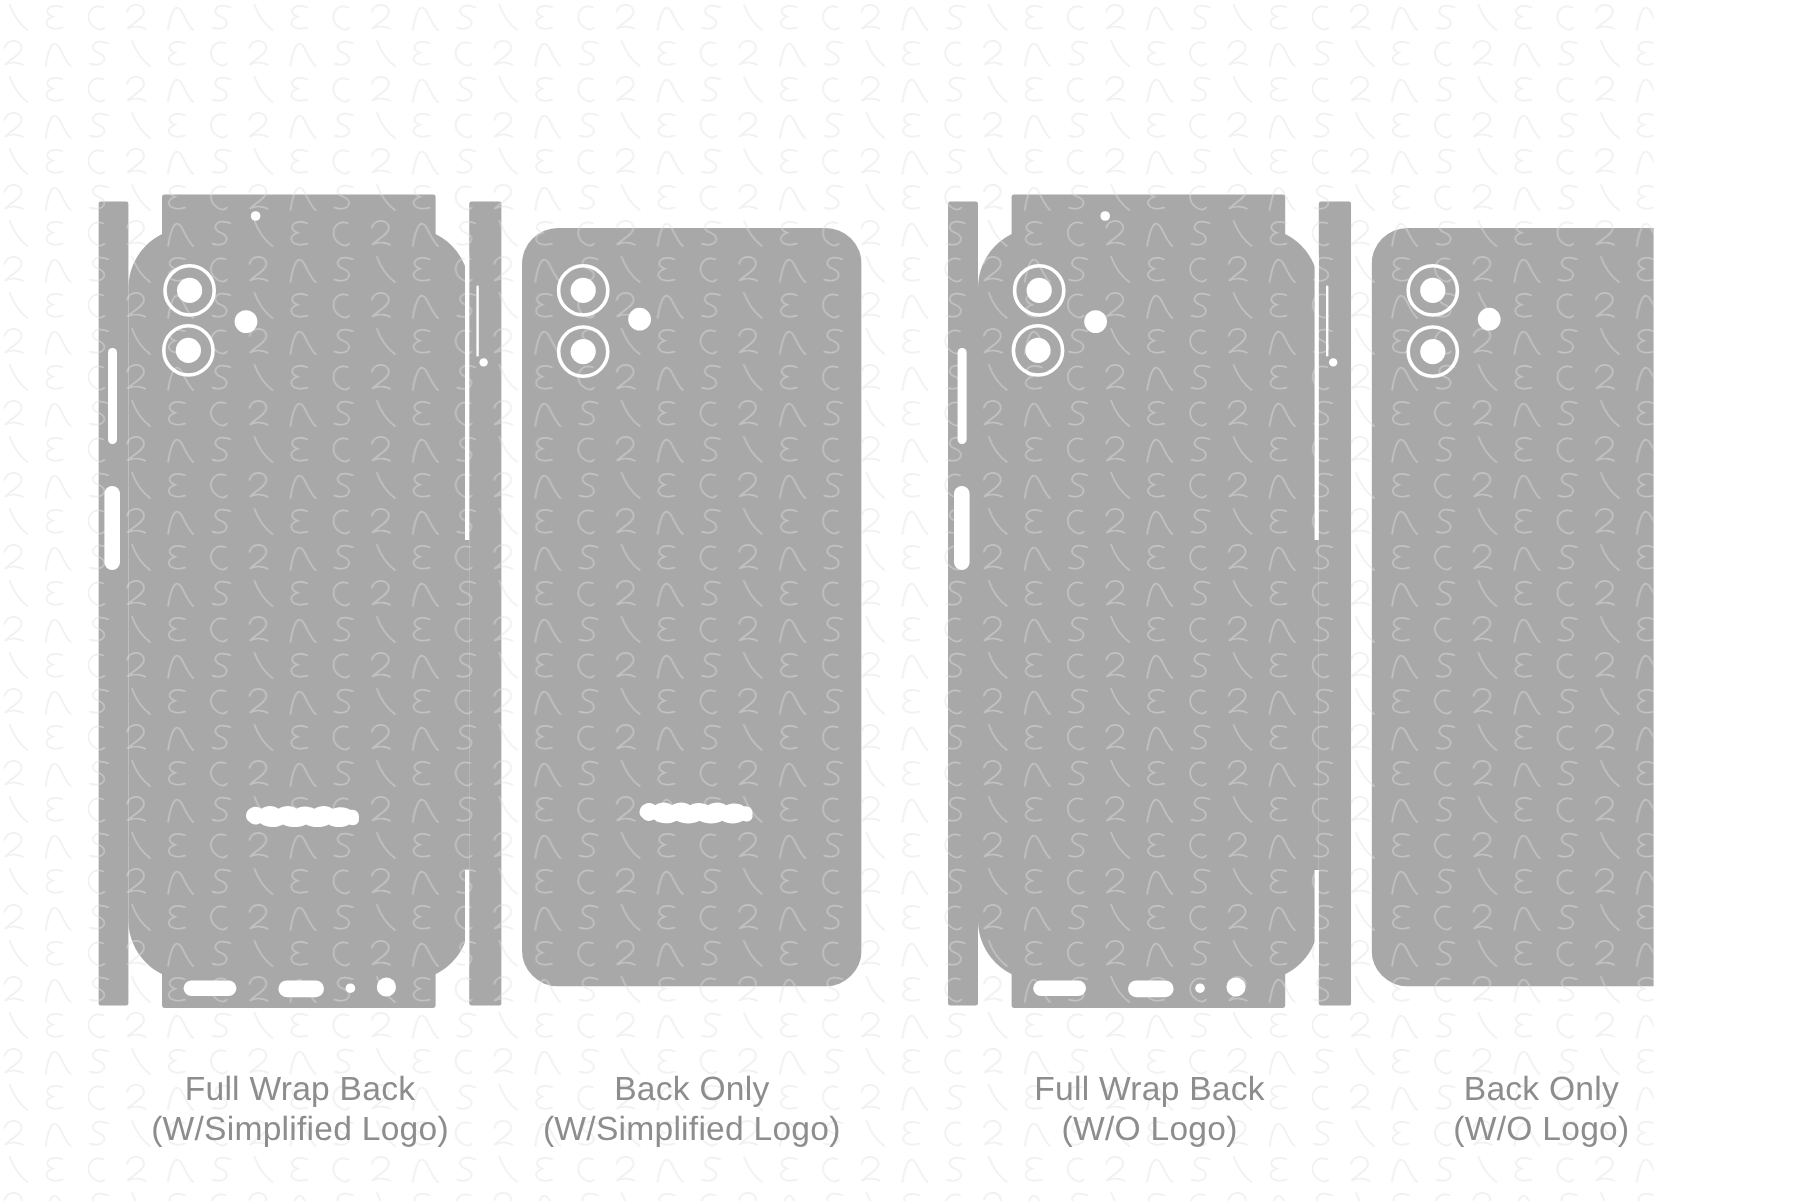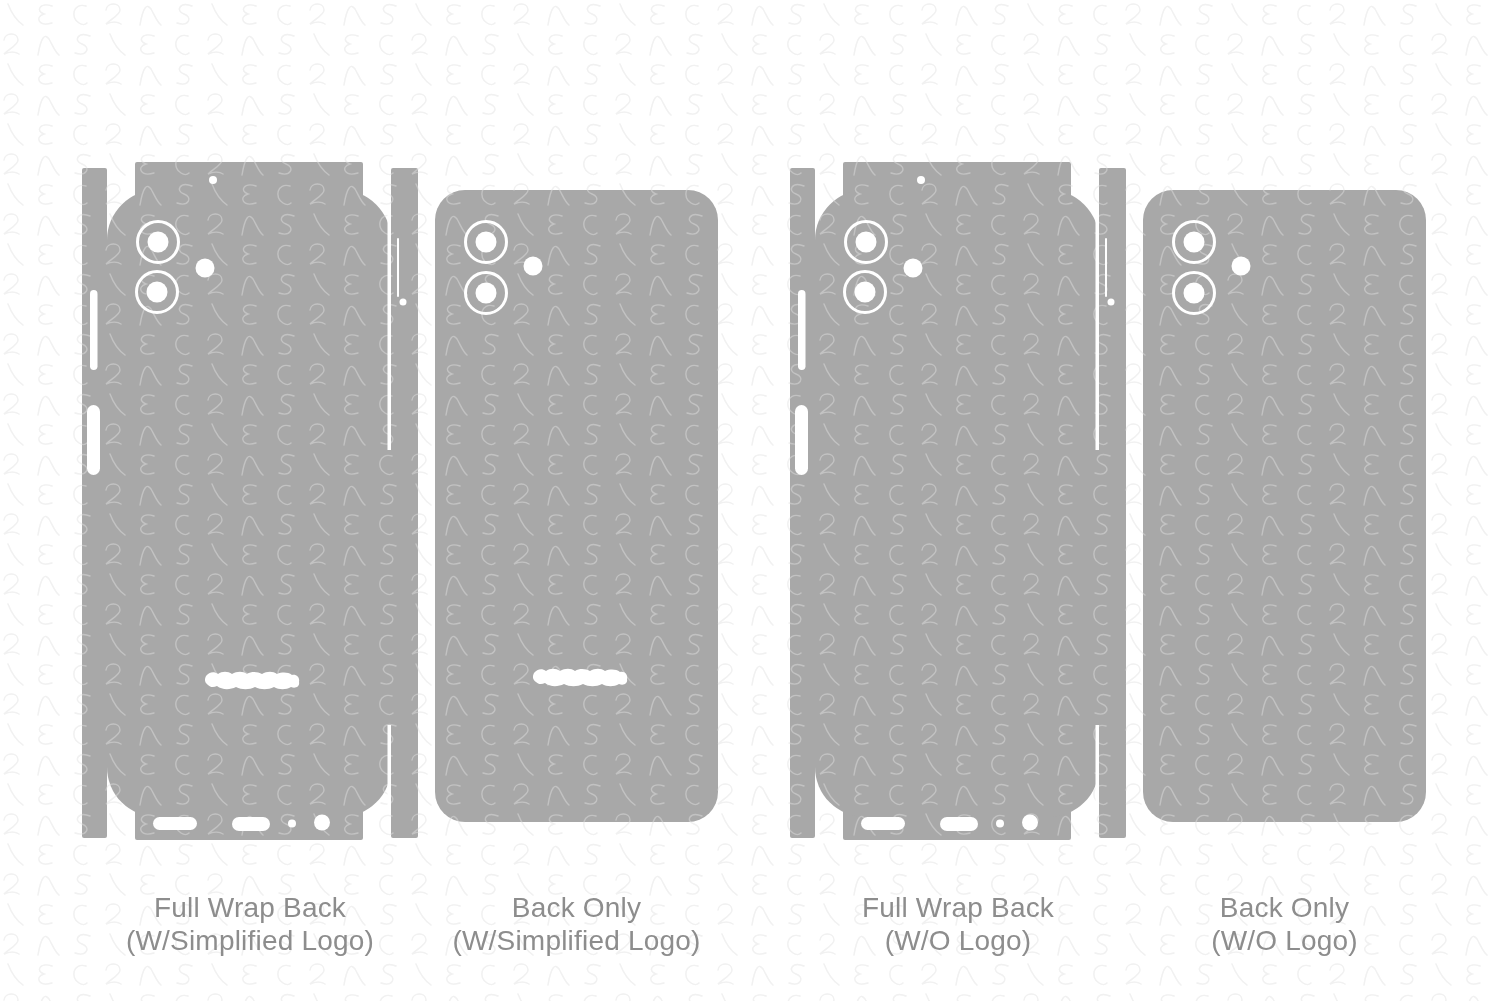--- a/index.html
+++ b/index.html
@@ -1,17 +1,17 @@
 <!DOCTYPE html>
 <html><head>
 <meta charset="utf-8">
 <style>
   html,body{margin:0;padding:0;background:#fff;}
   .stage{
-    position:relative;width:1501px;height:1001px;overflow:hidden;
+    position:relative;width:1378px;height:1001px;overflow:hidden;
     background:var(--bg,#ffffff);
     font-family:"Liberation Sans", sans-serif;
   }
   .layer{position:absolute;left:0;top:0;width:1501px;height:1001px;}
   .layer.under{z-index:1;}
   .tpl{position:absolute;z-index:2;}
   .layer.over{z-index:3;pointer-events:none;}
   .captions{position:absolute;left:0;top:0;width:100%;height:100%;z-index:4;}
   .caption{
     position:absolute;top:891px;text-align:center;

